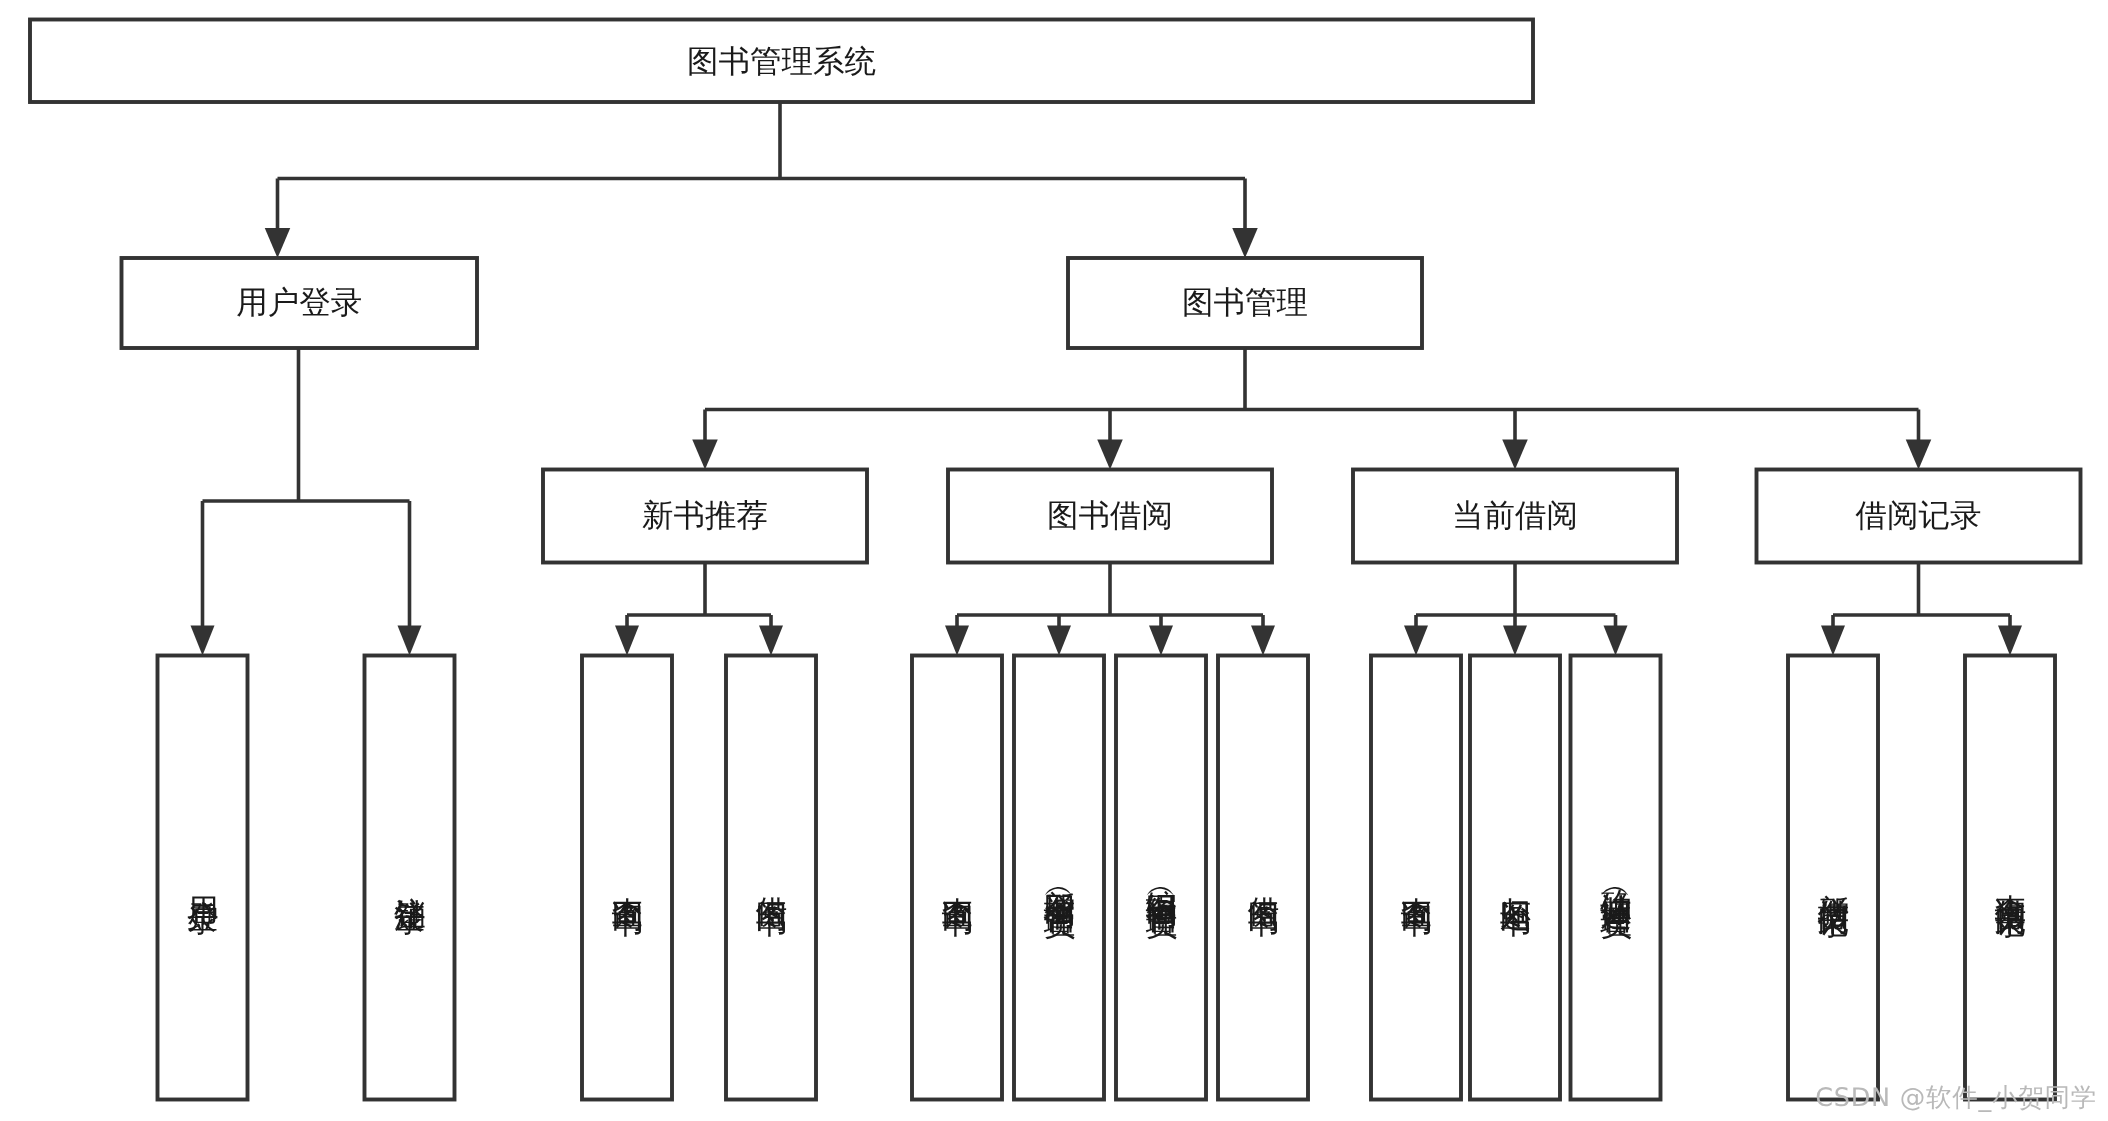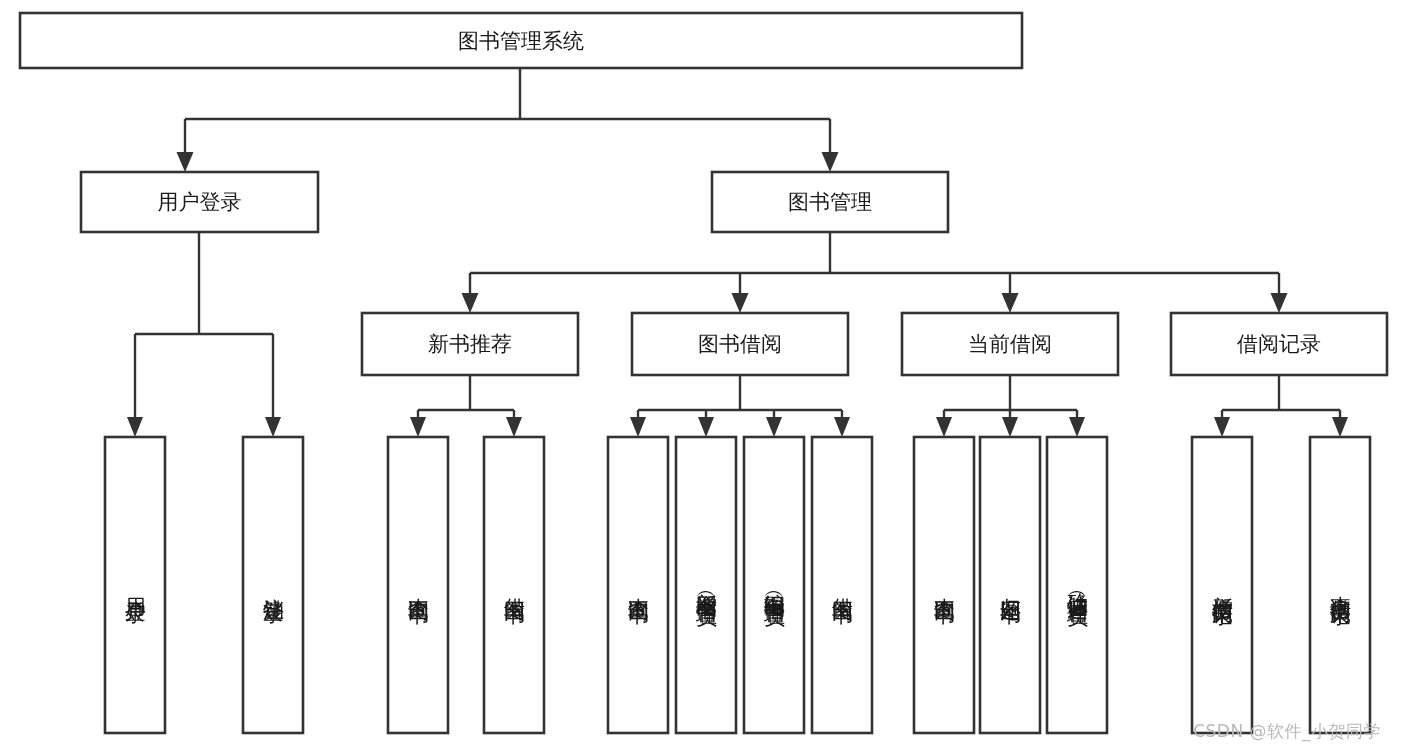--- a/index.html
+++ b/index.html
@@ -61,21 +61,21 @@
     letter-spacing: 2px;
     display: flex;
     align-items: center;
     justify-content: center;
     text-align: center;
     white-space: nowrap;
     pointer-events: none;
   }
   .watermark {
     position: absolute;
-    right: 24px;
+    right: 7px;
     bottom: 4px;
     font-family: "DejaVu Sans", "Liberation Sans", sans-serif;
     font-size: 17px;
     color: #b9b9b9;
     letter-spacing: 0.5px;
     white-space: nowrap;
   }
 </style>
 </head>
 <body>

